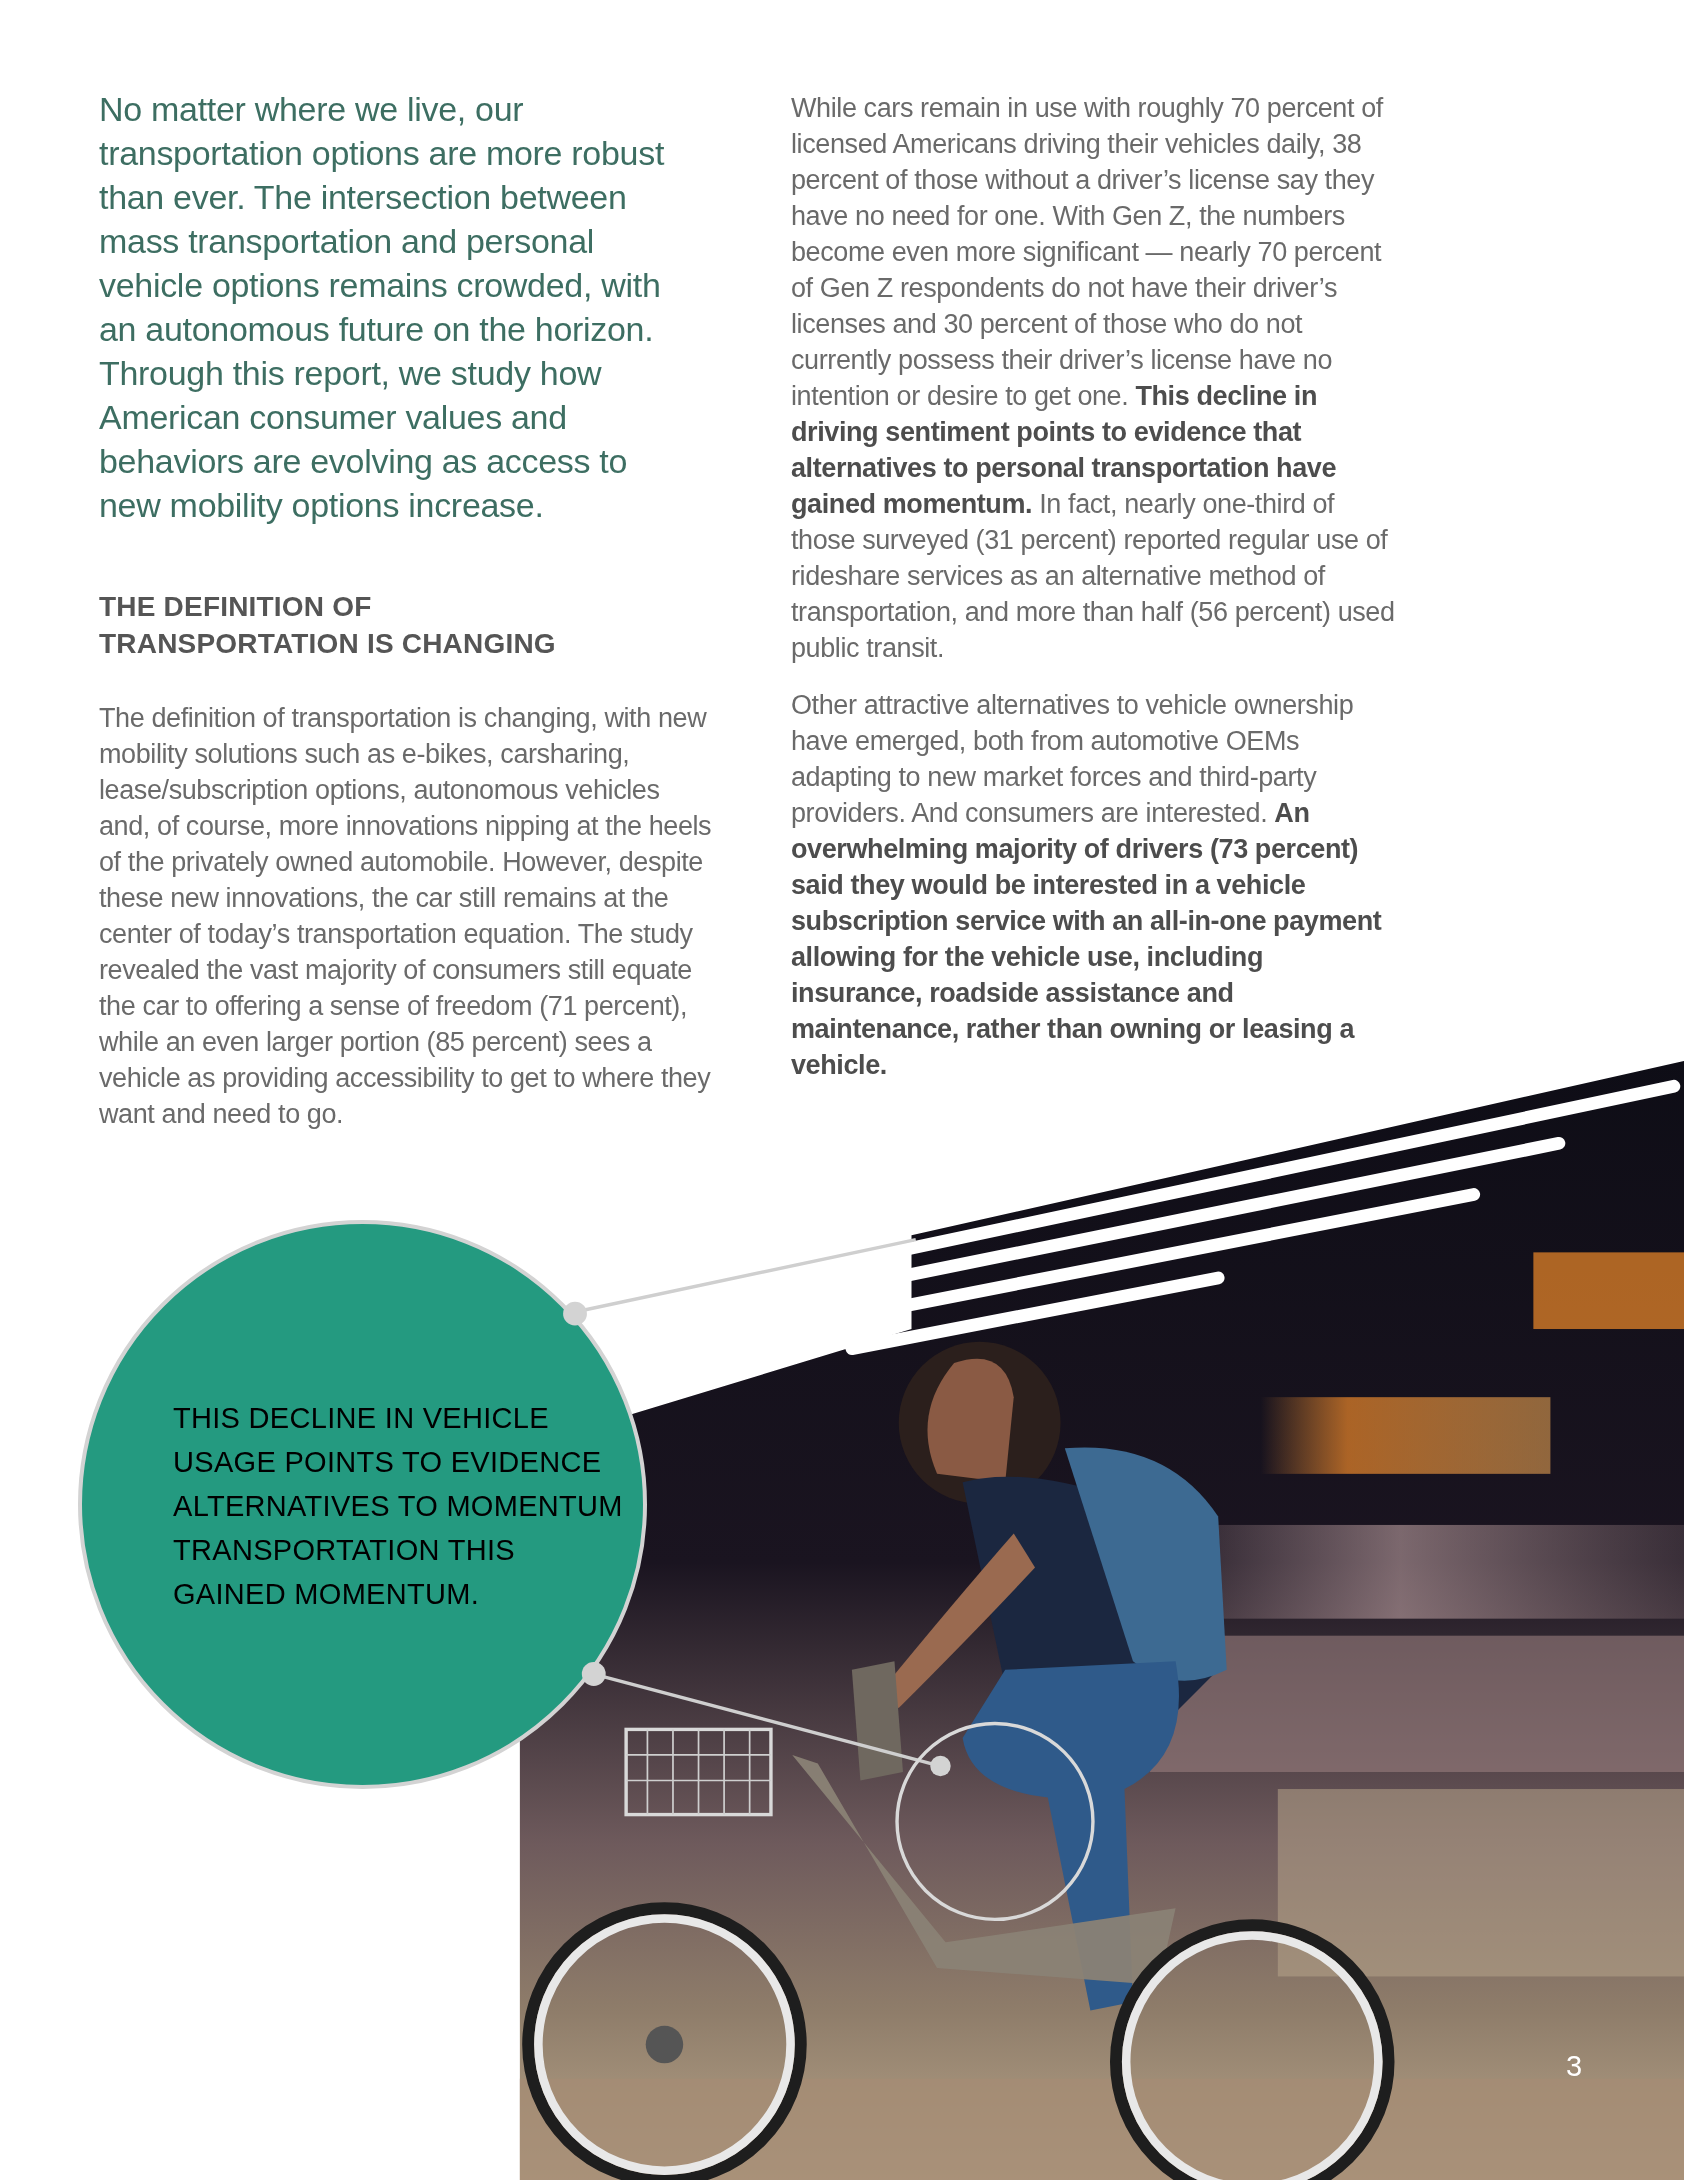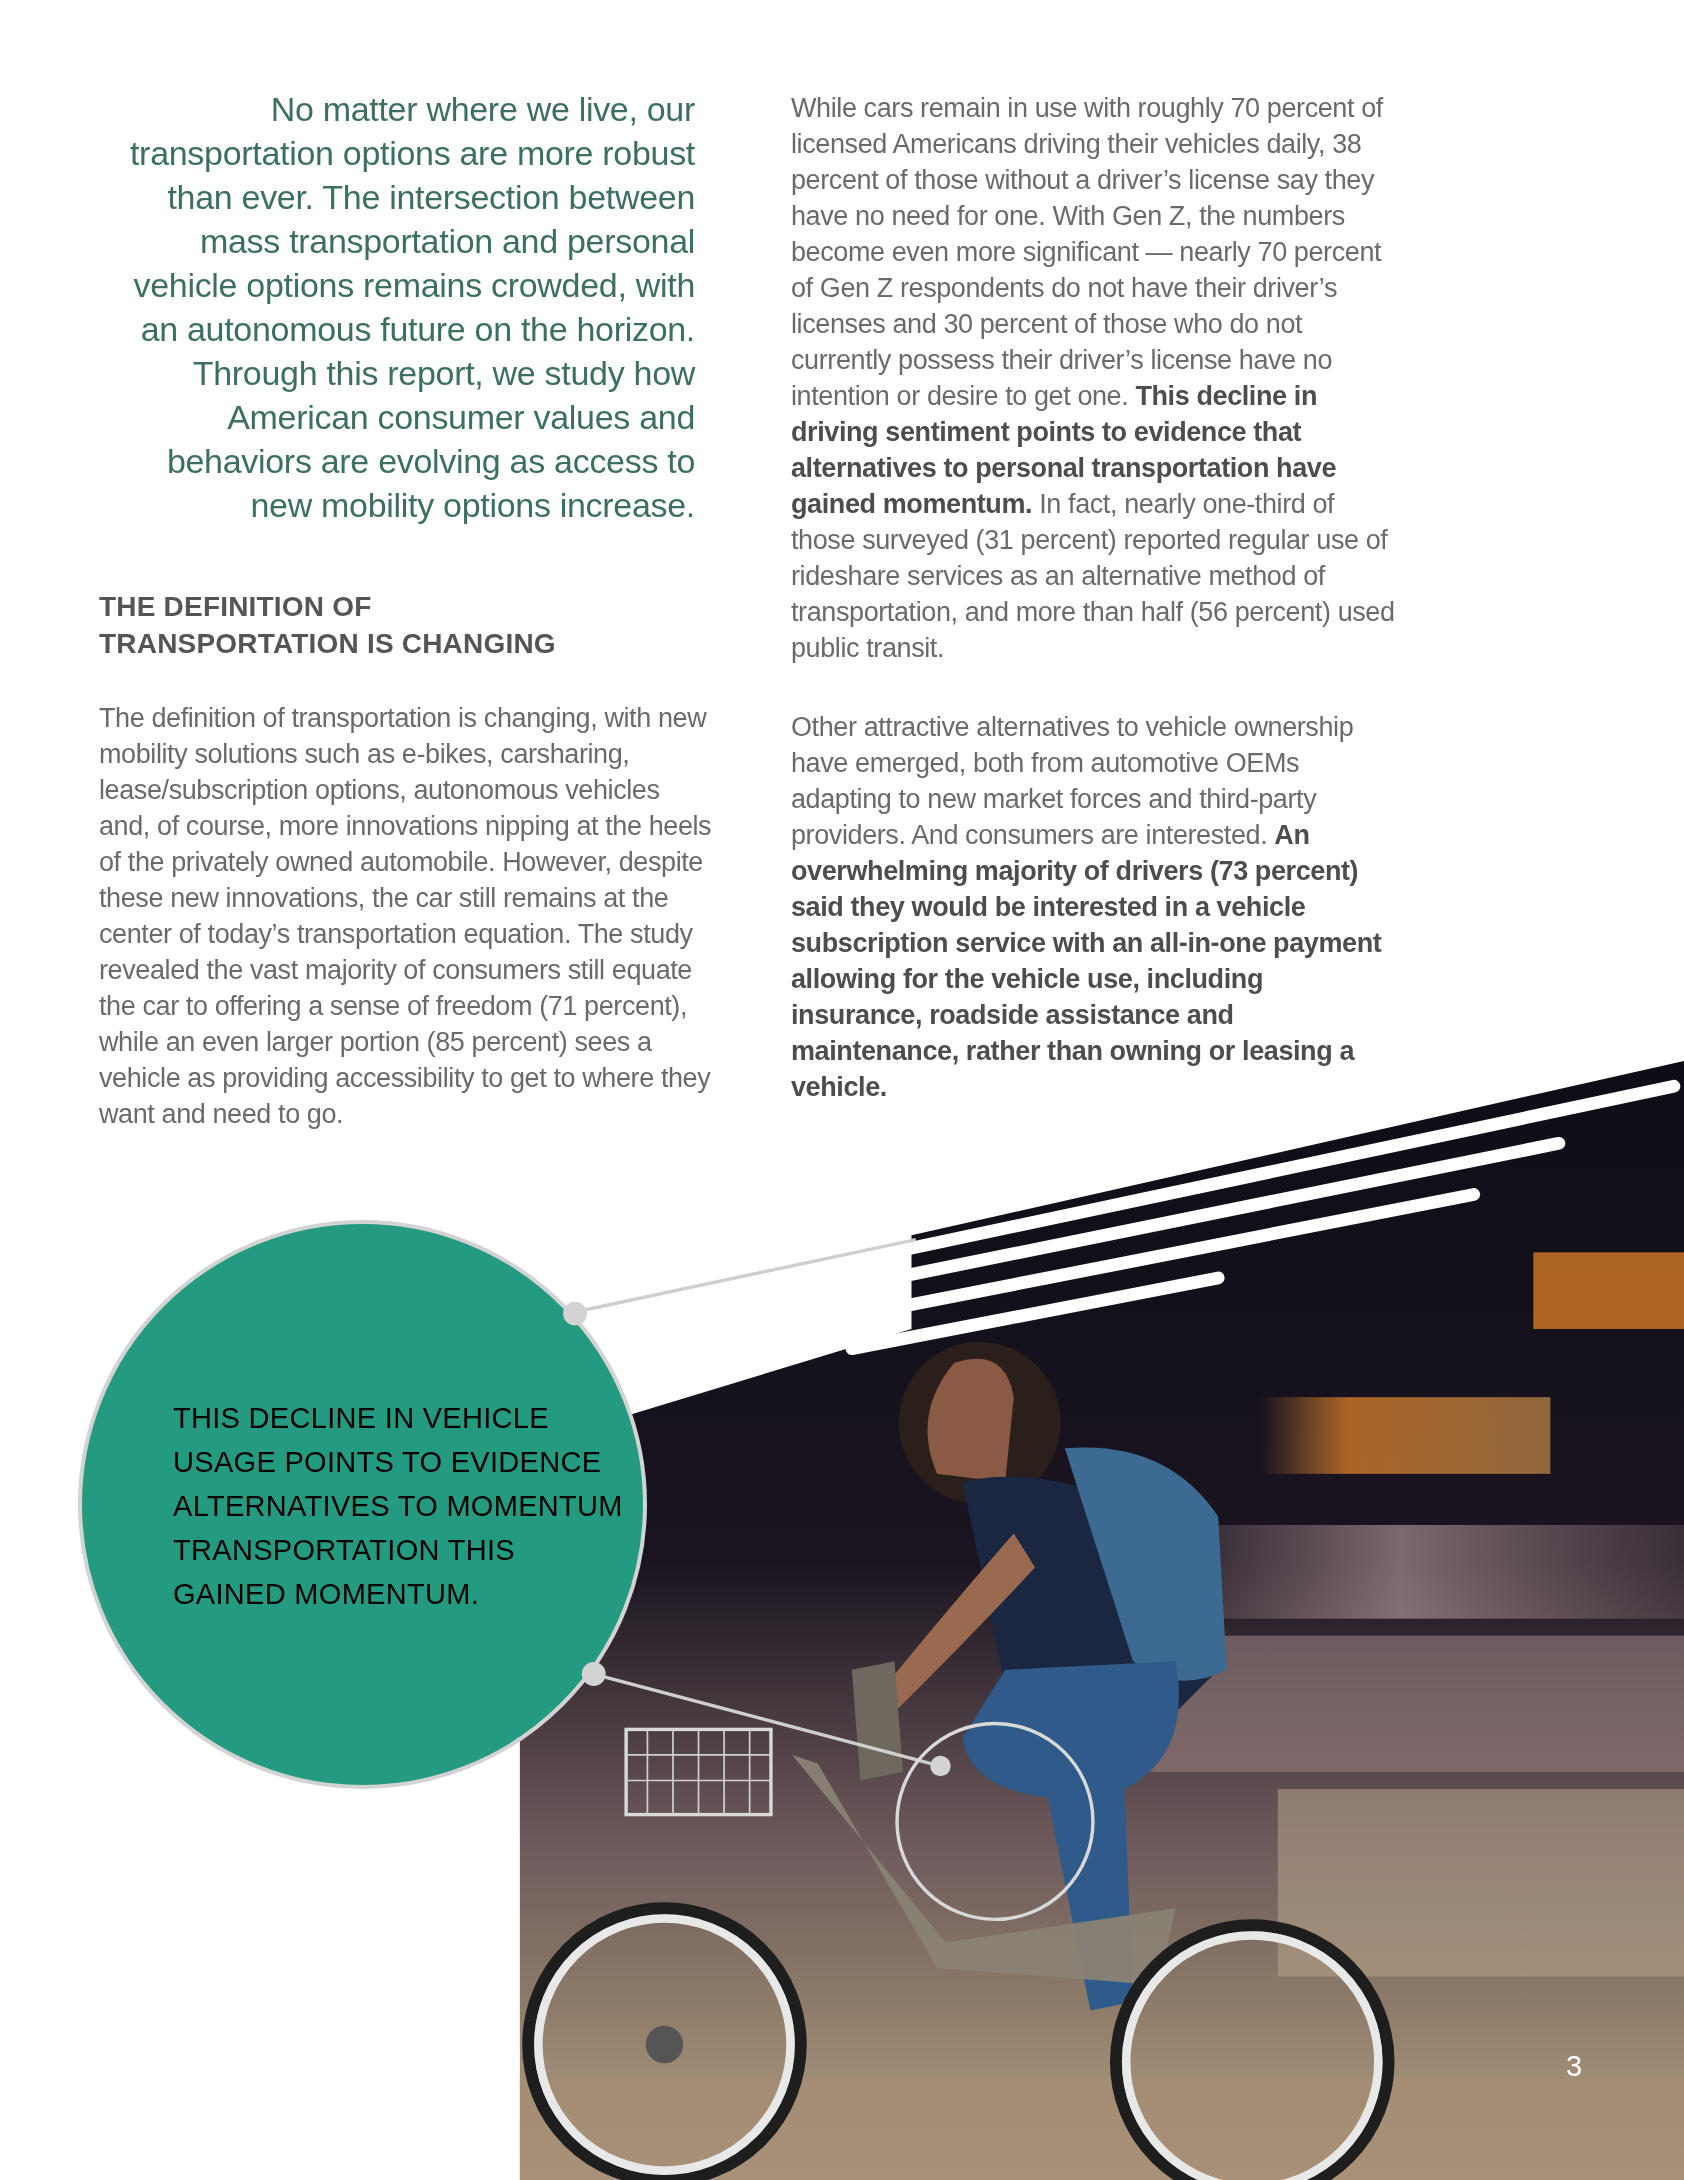--- a/index.html
+++ b/index.html
@@ -1,23 +1,23 @@
 <!DOCTYPE html>
 <html style="font-size:13.6px"><head>
 <meta charset="utf-8">
 <style>
   html, body { margin:0; padding:0; }
   body { width:1685px; height:2181px; background:#ffffff; position:relative; overflow:hidden; font-family:"Liberation Sans", sans-serif; }
-  .lead { position:absolute; left:99px; top:87px; width:596px; color:#3d6e62; font-family:"Liberation Sans", sans-serif; font-size:34px; line-height:44px; margin:0; letter-spacing:-0.3px;text-align:right; }
+  .lead { position:absolute; left:99px; top:87px; width:596px; color:#3d6e62; font-family:"Liberation Sans", sans-serif; font-size:34px; line-height:44px; margin:0; letter-spacing:-0.3px; }
   .section-heading { position:absolute; left:99px; top:588px; width:596px; color:#555555; font-family:"Liberation Sans", sans-serif; font-weight:bold; font-size:28px; line-height:37px; margin:0; letter-spacing:0.2px; }
   .body-text { color:#6a6a6a; font-family:"Liberation Sans", sans-serif; font-size:27px; line-height:36px; margin:0; letter-spacing:-0.4px; }
   .body-text b { color:#4d4d4d; font-weight:bold; }
   .col-left { position:absolute; left:99px; top:700px; width:613px; }
   .col-right { position:absolute; left:791px; top:90px; width:605px; }
-  .col-right .para2 { margin-top:43px; }
+  .col-right .para2 { margin-top:21px; }
   .photo { position:absolute; left:0; top:0; width:1685px; height:2181px; }
   .callout-circle { position:absolute; left:78px; top:1220px; width:569px; height:569px; border-radius:50%; background:#249a80; border:4.3px solid #d3d3d3; box-sizing:border-box; }
   .callout-text { position:absolute; left:165px; top:1388px; width:477px; color:#000000; font-family:"Liberation Sans", sans-serif; font-size:29px; line-height:44px; margin:8px; letter-spacing:0.3px; }
   .page-number { position:absolute; left:1566px; top:2049px; color:#ffffff; font-family:"Liberation Sans", sans-serif; font-size:29px; line-height:34px; }
 </style>
 </head>
 <body>
 
 <p class="lead">No matter where we live, our transportation options are more robust than ever. The intersection between mass transportation and personal vehicle options remains crowded, with an autonomous future on the horizon. Through this report, we study how American consumer values and behaviors are evolving as access to new mobility options increase.</p>
 

